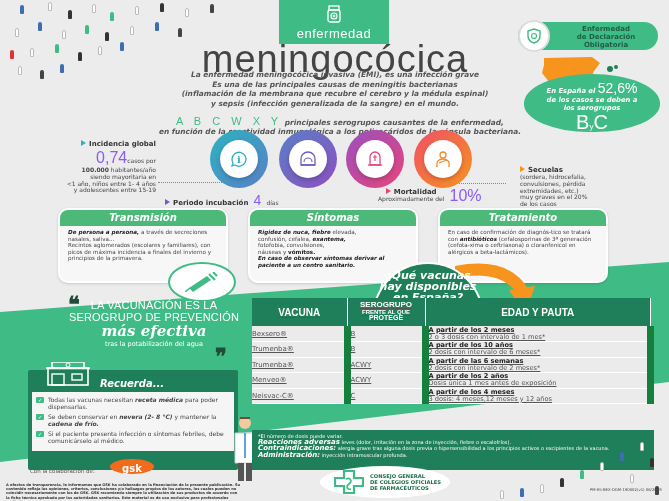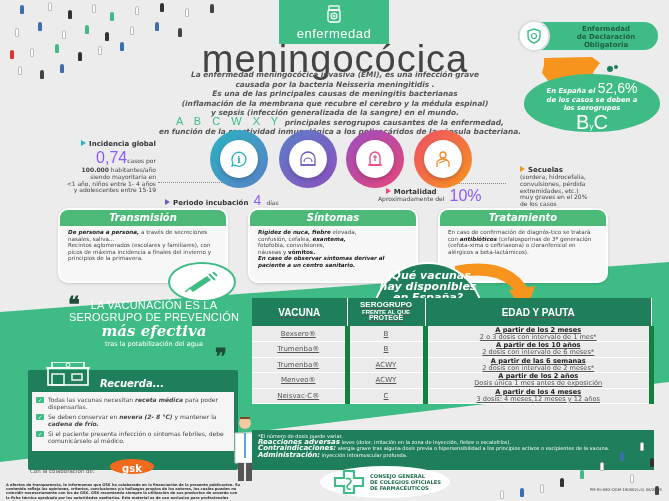--- a/index.html
+++ b/index.html
@@ -44,21 +44,21 @@
   .recuerda .head { color: #fff; font-size: 10px; font-style: italic; font-weight: bold; position: absolute; left: 72px; top: 8px; }
   .recuerda .list { position: absolute; left: 4px; top: 22px; width: 202px; background: #f5f5f5; padding: 4px 4px; }
   .recuerda .item { display: flex; align-items: flex-start; font-size: 6px; line-height: 7px; color: #444; margin-bottom: 3px; }
   .recuerda .chk { width: 8px; height: 6px; background: #3fbc85; border-radius: 1px; margin-right: 4px; margin-top: 1px; flex-shrink: 0; color: #fff; font-size: 5px; line-height: 6px; text-align: center; }
   .vq { left: 372px; top: 262px; width: 112px; height: 60px; background: #1f7f5a; border-radius: 56px 56px 0 0; color: #fff; text-align: center; font-size: 11px; font-style: italic; font-weight: bold; line-height: 11px; padding-top: 6px; border: 2px solid #fff; border-bottom: none; }
   .vtable { left: 252px; top: 298px; width: 402px; border-collapse: collapse; font-size: 7px; color: #555; text-decoration: underline; }
   .vtable th { background: #1f7f5a; color: #fff; font-family: "Liberation Sans", sans-serif; font-weight: bold; height: 28px; border-right: 1px solid #fff; }
   .vtable th.c1 { font-size: 10px; width: 95px; }
   .vtable th.c2 { font-size: 6px; line-height: 6.5px; width: 78px; }
   .vtable th.c3 { font-size: 10px; }
-  .vtable td { background: #ebebeb; text-align: center; height: 15.5px; border-bottom: 1px solid #fff; border-right: 5px solid #15803d; }
+  .vtable td { background: #ebebeb; text-align: left; height: 15.5px; border-bottom: 1px solid #fff; border-right: 7px solid #15803d; }
   .vtable td.pauta { line-height: 7px; font-size: 6.6px; }
   .vtable td.pauta b { color: #222; }
   .notes { left: 252px; top: 430px; width: 402px; height: 40px; background: #1f7f5a; color: #fff; padding: 3px 6px; font-size: 5px; line-height: 6.2px; }
   .notes b { font-style: italic; font-size: 7px; }
   .collab { left: 30px; top: 468px; font-size: 5.5px; color: #555; }
   .gsk { left: 110px; top: 459px; width: 44px; height: 15px; background: #f26a1b; border-radius: 50%; color: #fff; font-weight: bold; font-size: 10px; text-align: center; line-height: 20px; }
   .legal { left: 6px; top: 483px; width: 236px; font-size: 3.6px; line-height: 4.2px; color: #333; font-weight: bold; }
   .cgcof { left: 320px; top: 466px; width: 130px; height: 32px; background: #fff; border-radius: 50%; }
   .cgcof .txt { position: absolute; left: 50px; top: 7px; font-size: 5.2px; line-height: 6px; color: #1f6d4a; font-weight: bold; }
   .pmcode { left: 590px; top: 487px; font-size: 3.8px; color: #444; }
@@ -103,21 +103,20 @@
     <circle cx="8" cy="11" r="3" fill="none" stroke="#fff" stroke-width="1.1"></circle>
     <path d="M8 9.5v3M6.5 11h3" stroke="#fff" stroke-width="1"></path>
   </svg>
   <div class="lbl">enfermedad</div>
 </div>
 
 <div class="abs main-title">meningocócica</div>
 
 <div class="abs intro">
   <div>La enfermedad meningocócica invasiva (EMI), es una infección grave</div>
-  <div>causada por la bacteria Neisseria meningitidis .</div>
   <div>Es una de las principales causas de meningitis bacterianas</div>
   <div>(inflamación de la membrana que recubre el cerebro y la médula espinal)</div>
   <div>y sepsis (infección generalizada de la sangre) en el mundo.</div>
 </div>
 
 <div class="abs sero">
   <div><span class="letters">A B C W X Y</span> <span>principales serogrupos causantes de la enfermedad,</span></div>
   <div>en función de la reactividad inmunológica a los polisacáridos de la cápsula bacteriana.</div>
 </div>
 

